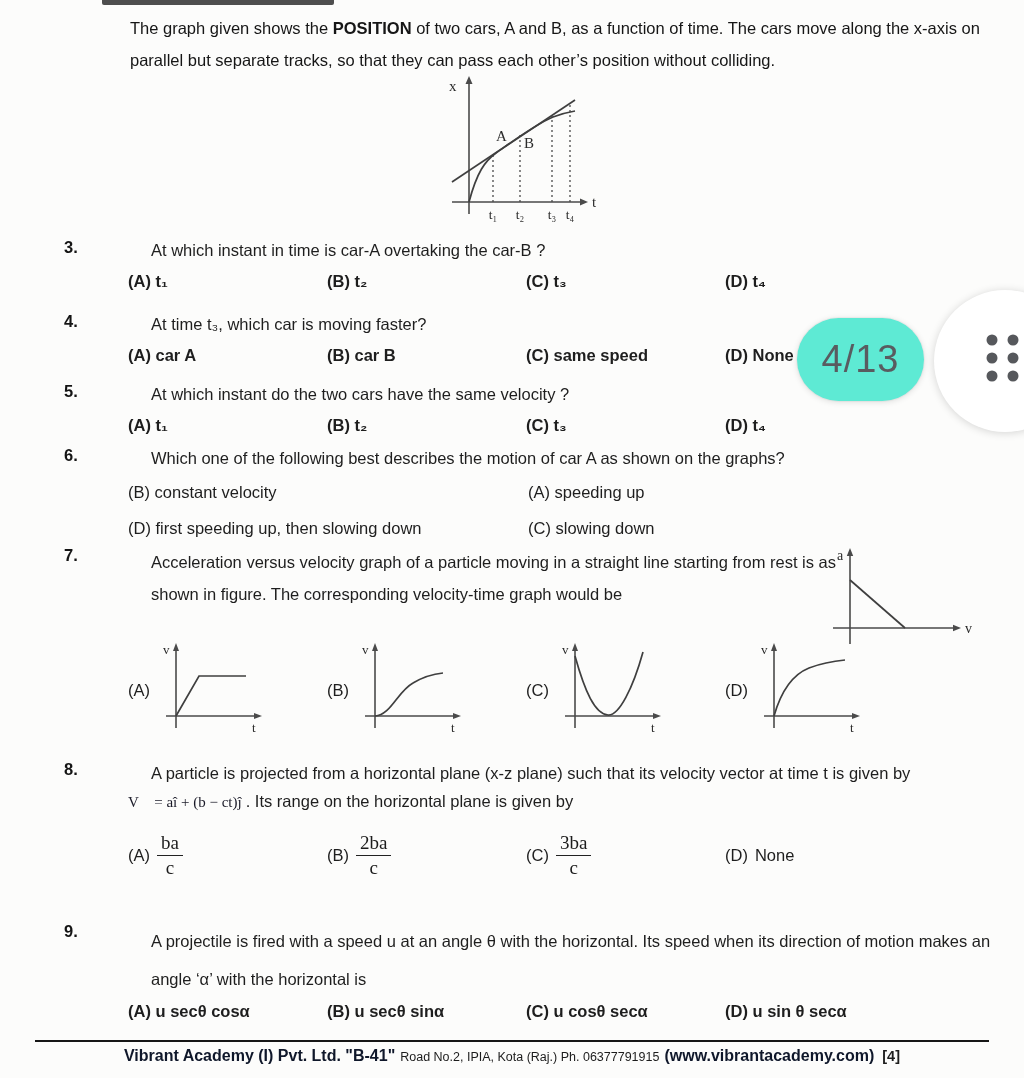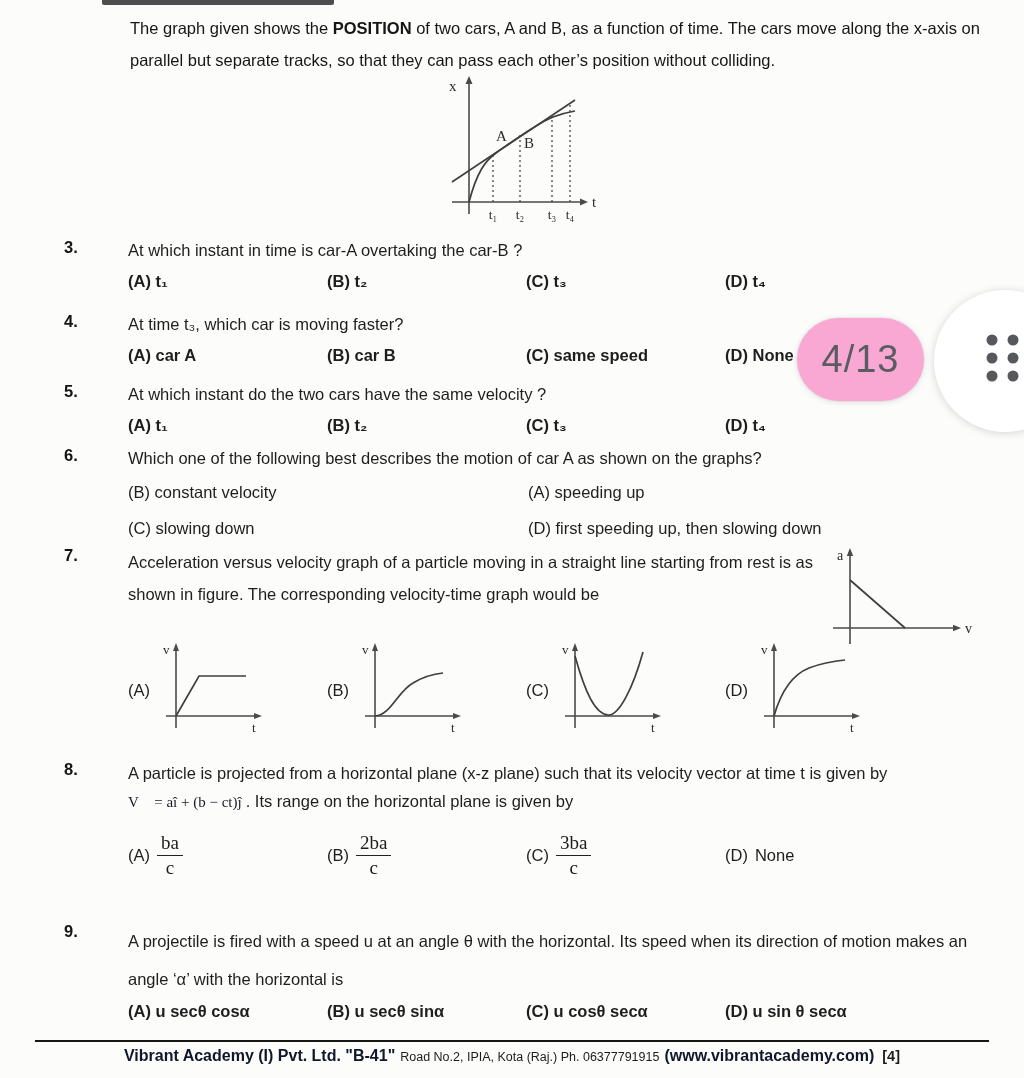--- a/index.html
+++ b/index.html
@@ -13,21 +13,21 @@
     background:#2f2f2f; opacity:.85; border-radius:0 0 2px 2px; }
 
   .intro { position:absolute; left:130px; top:12px; width:858px; line-height:32px; color:#161616; }
   .intro b { font-weight:700; }
 
   .pt-graph { position:absolute; left:436px; top:74px; }
 
   .q { position:absolute; left:64px; display:flex; }
   .q .num { width:64px; font-weight:700; color:#141414; }
   .q .content { width:880px; }
-  .qtext { line-height:24px; }
+  .qtext { line-height:24px;margin-left:23px; }
   .opts4 { display:flex; margin-top:10px;font-weight:bold; }
   .opts4 .opt { width:199px; }
   .opts2 { display:flex; margin-top:8px; line-height:28px; }
   .opts2 .opt { width:400px; }
 
   #q3 { top:238px; } #q4 { top:312px; } #q5 { top:382px; }
   #q6 { top:446px; } #q7 { top:546px; } #q8 { top:760px; } #q9 { top:922px; }
 
   #q7 .qtext { width:690px; line-height:32px; }
   .av-graph { position:absolute; left:815px; top:542px; }
@@ -46,21 +46,21 @@
     font-family:"Liberation Serif","DejaVu Serif",serif; font-size:19px; color:#1c1c1c; }
   .fraction .fnum { border-bottom:1.6px solid #222; padding:0 4px 1px; }
   .fraction .fden { padding-top:1px; }
 
   #q9 .qtext { width:866px; line-height:38px; }
   #q9 .opts4 { margin-top:4px; }
   #q9 .opts4 .opt { width:199px; }
 
   
   .page-pill { position:absolute; left:797px; top:318px; width:127px; height:83px;
-    background:#f9a8d4; border-radius:42px;
+    background:#5eead4; border-radius:42px;
     box-shadow:0 1px 6px rgba(0,0,0,.13), 0 0 0 1px rgba(0,0,0,.03);
     display:flex; align-items:center; justify-content:center; z-index:5; }
   .page-pill .pill-text { font-size:38px; color:#595c60; letter-spacing:1px; }
   .circle-handle { position:absolute; left:934px; top:290px; width:142px; height:142px;
     background:#fff; border-radius:50%;
     box-shadow:0 1px 8px rgba(0,0,0,.16); z-index:5; }
 
   
   .footer-line { position:absolute; left:35px; top:1040px; width:954px;
     border-top:2.5px solid #161616; }
@@ -150,22 +150,22 @@
 
   <div class="q" id="q6">
     <div class="num">6.</div>
     <div class="content">
       <div class="qtext">Which one of the following best describes the motion of car A as shown on the graphs?</div>
       <div class="opts2">
         <span class="opt">(B) constant velocity</span>
         <span class="opt">(A) speeding up</span>
       </div>
       <div class="opts2">
+        <span class="opt">(D) first speeding up, then slowing down</span>
         <span class="opt">(C) slowing down</span>
-        <span class="opt">(D) first speeding up, then slowing down</span>
       </div>
     </div>
   </div>
 
   <div class="q" id="q7">
     <div class="num">7.</div>
     <div class="content">
       <div class="qtext">Acceleration versus velocity graph of a particle moving in a straight line starting from rest is as shown in figure. The corresponding velocity-time graph would be</div>
     </div>
   </div>

